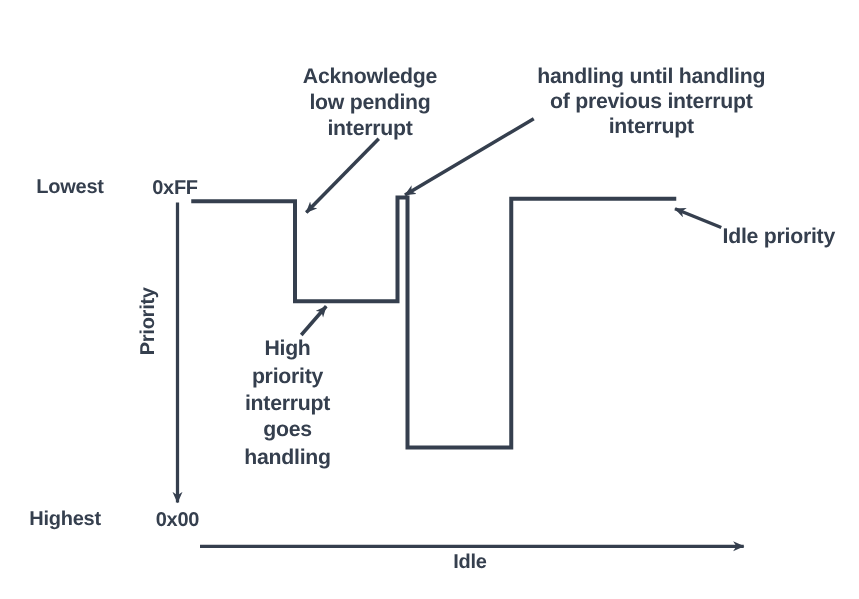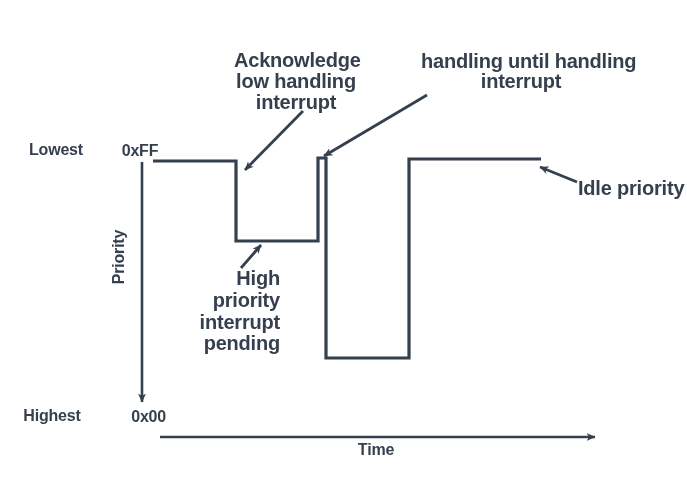--- a/index.html
+++ b/index.html
@@ -23,21 +23,21 @@
     position: absolute;
     font-size: 16px;
     font-weight: 700;
     text-align: center;
     letter-spacing: -0.2px;
     white-space: nowrap;
   }
   .rot { transform: rotate(-90deg); transform-origin: 50% 50%; }
   .ann {
     position: absolute;
-    font-size: 20px;
+    font-size: 17px;
     font-weight: 700;
     text-align: center;
     letter-spacing: -0.2px;
     line-height: 21px;
     white-space: nowrap;
   }
   .ann-tight { line-height: 20px; }
 </style>
 </head>
 <body>
@@ -55,38 +55,40 @@
       <line x1="427" y1="95" x2="324" y2="156" class="leader" marker-end="url(#arrowhead)"></line>
       <line x1="577" y1="182" x2="540" y2="167" class="leader" marker-end="url(#arrowhead)"></line>
       <line x1="241" y1="268" x2="261" y2="245" class="leader" marker-end="url(#arrowhead)"></line>
       <line x1="142" y1="162" x2="142" y2="402" class="axis" marker-end="url(#arrowhead)"></line>
       <line x1="160" y1="437" x2="595" y2="437" class="axis" marker-end="url(#arrowhead)"></line>
     </svg>
 
   <div class="lbl" style="left:20px; top:141px; width:72px;">Lowest</div>
   <div class="lbl" style="left:118px; top:142px; width:44px;">0xFF</div>
   <div class="lbl" style="left:14px; top:407px; width:76px;">Highest</div>
-  <div class="lbl" style="left:118px; top:408px; width:48px;text-align:right;">0x00</div>
+  <div class="lbl" style="left:118px; top:408px; width:48px;">0x00</div>
   <div class="lbl rot" style="left:59px; top:248px; width:120px;">Priority</div>
 
-  <div class="lbl" style="left:344px; top:441px; width:64px;">Time</div>
+  <div class="lbl" style="left:344px; top:441px; width:64px;">Idle</div>
 
   <div class="ann" style="left:234px; top:50px; width:124px;">
     <div>Acknowledge</div>
-    <div>low handling</div>
+    <div>low pending</div>
     <div>interrupt</div>
   </div>
 
   <div class="ann ann-tight" style="left:421px; top:51px; width:200px;">
     <div>handling until handling</div>
+    <div>of previous interrupt</div>
     <div>interrupt</div>
   </div>
 
-  <div class="ann" style="left:180px; top:268px; width:100px; line-height:21.8px;text-align:right;">
+  <div class="ann" style="left:180px; top:268px; width:100px; line-height:21.8px;">
     <div>High</div>
     <div>priority</div>
     <div>interrupt</div>
-    <div>pending</div>
+    <div>goes</div>
+    <div>handling</div>
   </div>
 
   <div class="ann" style="left:578px; top:178px; text-align:right;">Idle priority</div>
 
 </div>
 
 </body></html>

